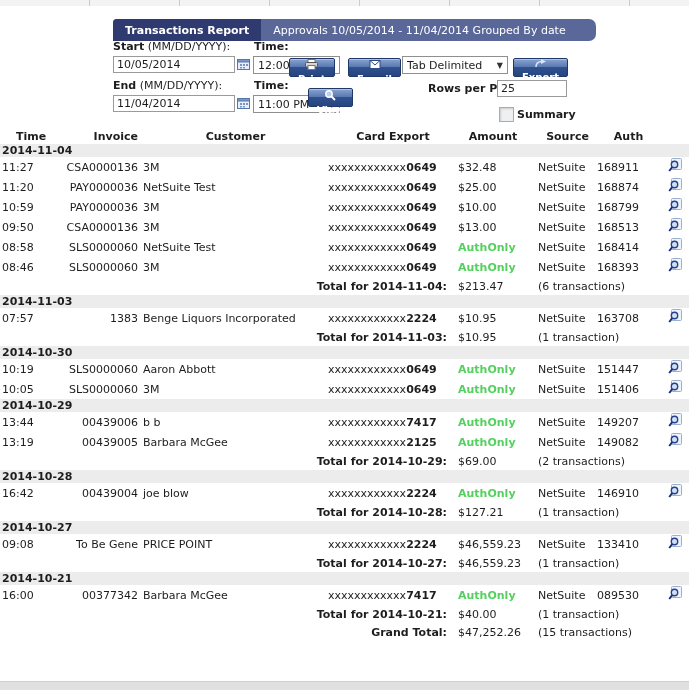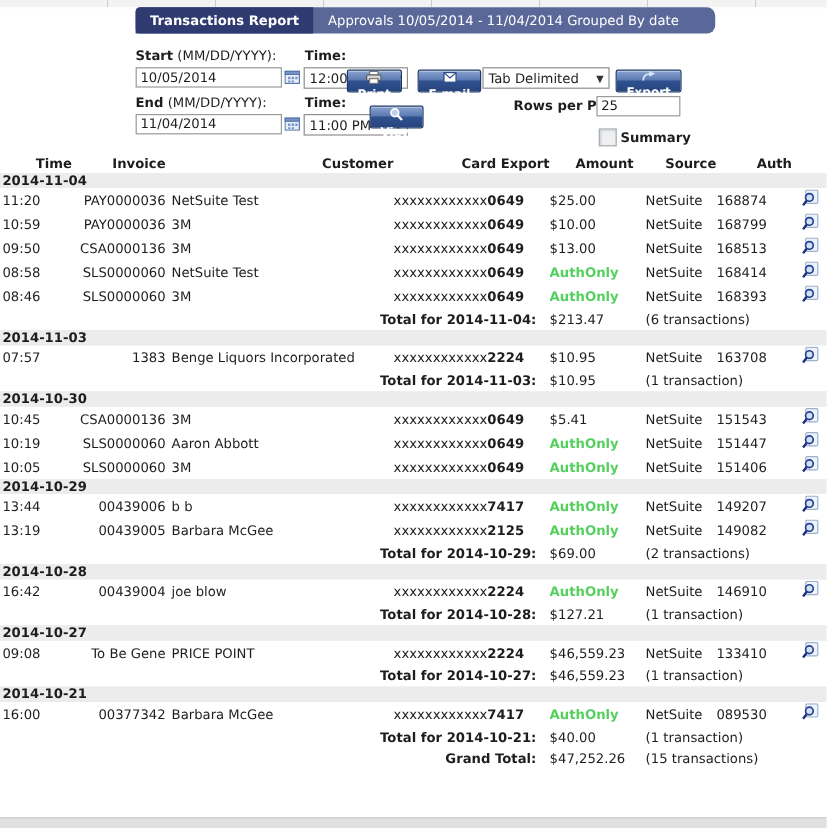--- a/index.html
+++ b/index.html
@@ -5,21 +5,21 @@
   html,body{margin:0;padding:0;background:#fff;}
   #root{position:relative;width:689px;height:690px;background:#fff;overflow:hidden;
         font-family:"DejaVu Sans","Liberation Sans",sans-serif;font-size:11px;color:#1d1d1d;}
 
   
   .tabstrip{position:absolute;left:0;top:0;width:689px;height:6px;background:#f3f3f3;
     background-image:repeating-linear-gradient(90deg,#f3f3f3 0,#f3f3f3 89px,#cccccc 89px,#cccccc 90px);
     border-bottom:1px solid #fff;}
 
   
-  .titlebar{position:absolute;left:113px;top:6px;width:483px;height:22px;background:#5a6899;
+  .titlebar{position:absolute;left:113px;top:19px;width:483px;height:22px;background:#5a6899;
     border-radius:4px 7px 7px 4px;display:flex;align-items:center;color:#fff;white-space:nowrap;}
   .titletab{height:22px;background:#2e3a70;border-radius:4px 0 0 0;display:flex;align-items:center;
     padding:0 12px;font-weight:bold;font-size:11px;}
   .titlesub{padding:0 12px;font-size:11px;}
 
   .abs{position:absolute;}
   .lbl b{font-weight:bold;}
   .txtinp{position:absolute;height:15px;border:1px solid #9a9a9a;font-family:inherit;font-size:11px;
     padding:0 3px;color:#1d1d1d;background:#fff;}
   .sel{position:absolute;height:18px;border:1px solid #8f8f8f;background:#fff;display:flex;
@@ -28,21 +28,21 @@
   .btn{position:absolute;height:17px;display:inline-flex;align-items:center;gap:4px;padding:0 8px;
     background:linear-gradient(#8aa3cf 0%,#5b7ab2 45%,#2f5190 50%,#27457e 100%);
     border:1px solid #1d3869;border-radius:2px;color:#fff;font-weight:bold;font-size:10px;
     box-shadow:inset 0 1px 0 rgba(255,255,255,.35);cursor:pointer;white-space:nowrap;flex-direction:column;}
   .chk{position:absolute;width:13px;height:13px;background:#eef0f2;border:1px solid #a8adb3;
     box-shadow:inset 1px 1px 2px rgba(0,0,0,.15);}
 
   
   table.report{position:absolute;left:0;top:128px;width:689px;border-collapse:collapse;table-layout:fixed;
     font-size:11px;color:#1d1d1d;}
-  table.report th{font-weight:bold;height:16px;vertical-align:middle;white-space:nowrap;padding:0;text-align:right;}
+  table.report th{font-weight:bold;height:16px;vertical-align:middle;white-space:nowrap;padding:0;text-align:center;}
   table.report td{height:20px;vertical-align:middle;white-space:nowrap;overflow:hidden;padding:0;}
   tr.group-row td{height:13px;background:#ececec;font-weight:bold;padding-left:2px;}
   tr.total-row td{height:18px;}
   .c-time{padding-left:2px !important;}
   .c-invoice{text-align:right !important;}
   .c-customer{padding-left:5px !important;}
   .c-amount{text-align:left;}
   .c-source{padding-left:10px !important;}
   .c-icon{text-align:center !important;}
   .t-label{font-weight:bold;text-align:right;padding-right:11px !important;margin-left:30px;}
@@ -173,20 +173,38 @@
         <th class="c-source">Source</th>
         <th>Auth</th>
         <th></th>
       </tr>
     </thead>
     <tbody>
         <tr class="group-row">
           <td colspan="8">2014-11-04</td>
         </tr>
         <tr class="data-row">
+          <td class="c-time">11:27</td>
+          <td class="c-invoice">CSA0000136</td>
+          <td class="c-customer">3M</td>
+          <td><span>xxxxxxxxxxxx</span><span class="card-last4">0649</span></td>
+          <td class="c-amount">$32.48</td>
+          <td class="c-source">NetSuite</td>
+          <td>168911</td>
+          <td class="c-icon">
+    <span class="view-ico">
+      <svg width="16" height="15" viewBox="0 0 16 15">
+                <rect x="4.5" y="0.5" width="10" height="11" rx="1" fill="#eef4fb" stroke="#9ab0cc"></rect>
+                <circle cx="7.5" cy="6.5" r="3.2" fill="#cfe2f3" stroke="#2a3f8f" stroke-width="1.4"></circle>
+                <line x1="5.2" y1="9.2" x2="2.2" y2="13" stroke="#1a2f7a" stroke-width="2"></line>
+              </svg>
+    </span>
+  </td>
+        </tr>
+        <tr class="data-row">
           <td class="c-time">11:20</td>
           <td class="c-invoice">PAY0000036</td>
           <td class="c-customer">NetSuite Test</td>
           <td><span>xxxxxxxxxxxx</span><span class="card-last4">0649</span></td>
           <td class="c-amount">$25.00</td>
           <td class="c-source">NetSuite</td>
           <td>168874</td>
           <td class="c-icon">
     <span class="view-ico">
       <svg width="16" height="15" viewBox="0 0 16 15">
@@ -297,38 +315,20 @@
         </tr>
         <tr class="total-row">
           <td class="t-label" colspan="4">Total for 2014-11-03:</td>
           <td class="c-amount">$10.95</td>
           <td class="t-count" colspan="3">(1 transaction)</td>
         </tr>
         <tr class="group-row">
           <td colspan="8">2014-10-30</td>
         </tr>
         <tr class="data-row">
-          <td class="c-time">10:45</td>
-          <td class="c-invoice">CSA0000136</td>
-          <td class="c-customer">3M</td>
-          <td><span>xxxxxxxxxxxx</span><span class="card-last4">0649</span></td>
-          <td class="c-amount">$5.41</td>
-          <td class="c-source">NetSuite</td>
-          <td>151543</td>
-          <td class="c-icon">
-    <span class="view-ico">
-      <svg width="16" height="15" viewBox="0 0 16 15">
-                <rect x="4.5" y="0.5" width="10" height="11" rx="1" fill="#eef4fb" stroke="#9ab0cc"></rect>
-                <circle cx="7.5" cy="6.5" r="3.2" fill="#cfe2f3" stroke="#2a3f8f" stroke-width="1.4"></circle>
-                <line x1="5.2" y1="9.2" x2="2.2" y2="13" stroke="#1a2f7a" stroke-width="2"></line>
-              </svg>
-    </span>
-  </td>
-        </tr>
-        <tr class="data-row">
           <td class="c-time">10:19</td>
           <td class="c-invoice">SLS0000060</td>
           <td class="c-customer">Aaron Abbott</td>
           <td><span>xxxxxxxxxxxx</span><span class="card-last4">0649</span></td>
           <td class="c-amount green">AuthOnly</td>
           <td class="c-source">NetSuite</td>
           <td>151447</td>
           <td class="c-icon">
     <span class="view-ico">
       <svg width="16" height="15" viewBox="0 0 16 15">

